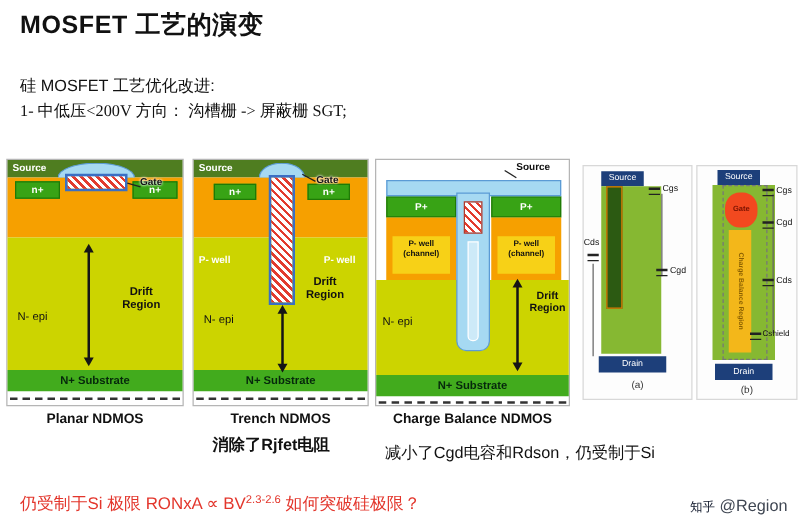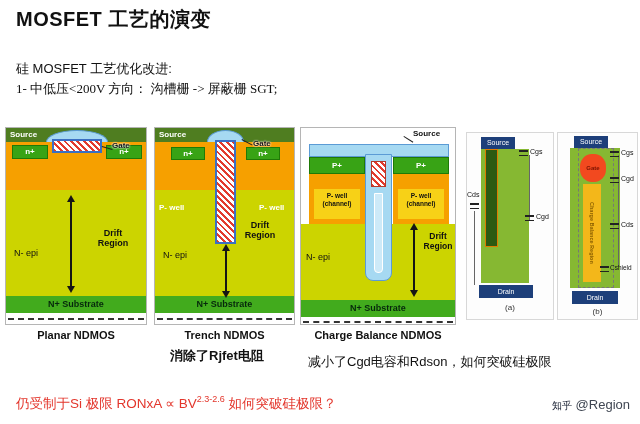--- a/index.html
+++ b/index.html
@@ -102,21 +102,21 @@
   <div class="varrow" style="left:112px;top:101px;height:62px;"></div>
   <div class="drift" style="left:118px;top:104px;width:38px;font-size:8.5px;">Drift Region</div>
   <div class="substrate" style="top:172px;">N+ Substrate</div>
   <div class="dashedline" style="top:193px;"></div>
 </div>
 
 <div class="caption" style="left:5px;width:142px;">Planar NDMOS</div>
 <div class="caption" style="left:154px;width:141px;">Trench NDMOS</div>
 <div class="caption" style="left:300px;width:156px;text-align:center;">Charge Balance NDMOS</div>
 <div class="note" style="left:170px;top:347px;font-weight:bold;">消除了Rjfet电阻</div>
-<div class="note" style="left:308px;top:353px;">减小了Cgd电容和Rdson，如何突破硅极限</div>
+<div class="note" style="left:308px;top:353px;">减小了Cgd电容和Rdson，仍受制于Si</div>
 
 <div class="mini" style="left:466px;width:88px;">
   <div class="navy" style="left:14px;top:4px;width:34px;height:12px;line-height:12px;">Source</div>
   <div style="position:absolute;left:14px;top:16px;width:48px;height:134px;background:#86b832;">
     <div style="position:absolute;left:4px;top:0;width:13px;height:98px;background:#2c5a12;border:1px solid #e07b00;"></div>
   </div>
   <div class="wire" style="left:62px;top:22px;width:1px;height:66px;"></div>
   <div class="wire" style="left:7px;top:78px;width:1px;height:74px;"></div>
   <div class="cap" style="left:52px;top:17px;"></div>
   <div class="clbl" style="left:63px;top:15px;">Cgs</div>

